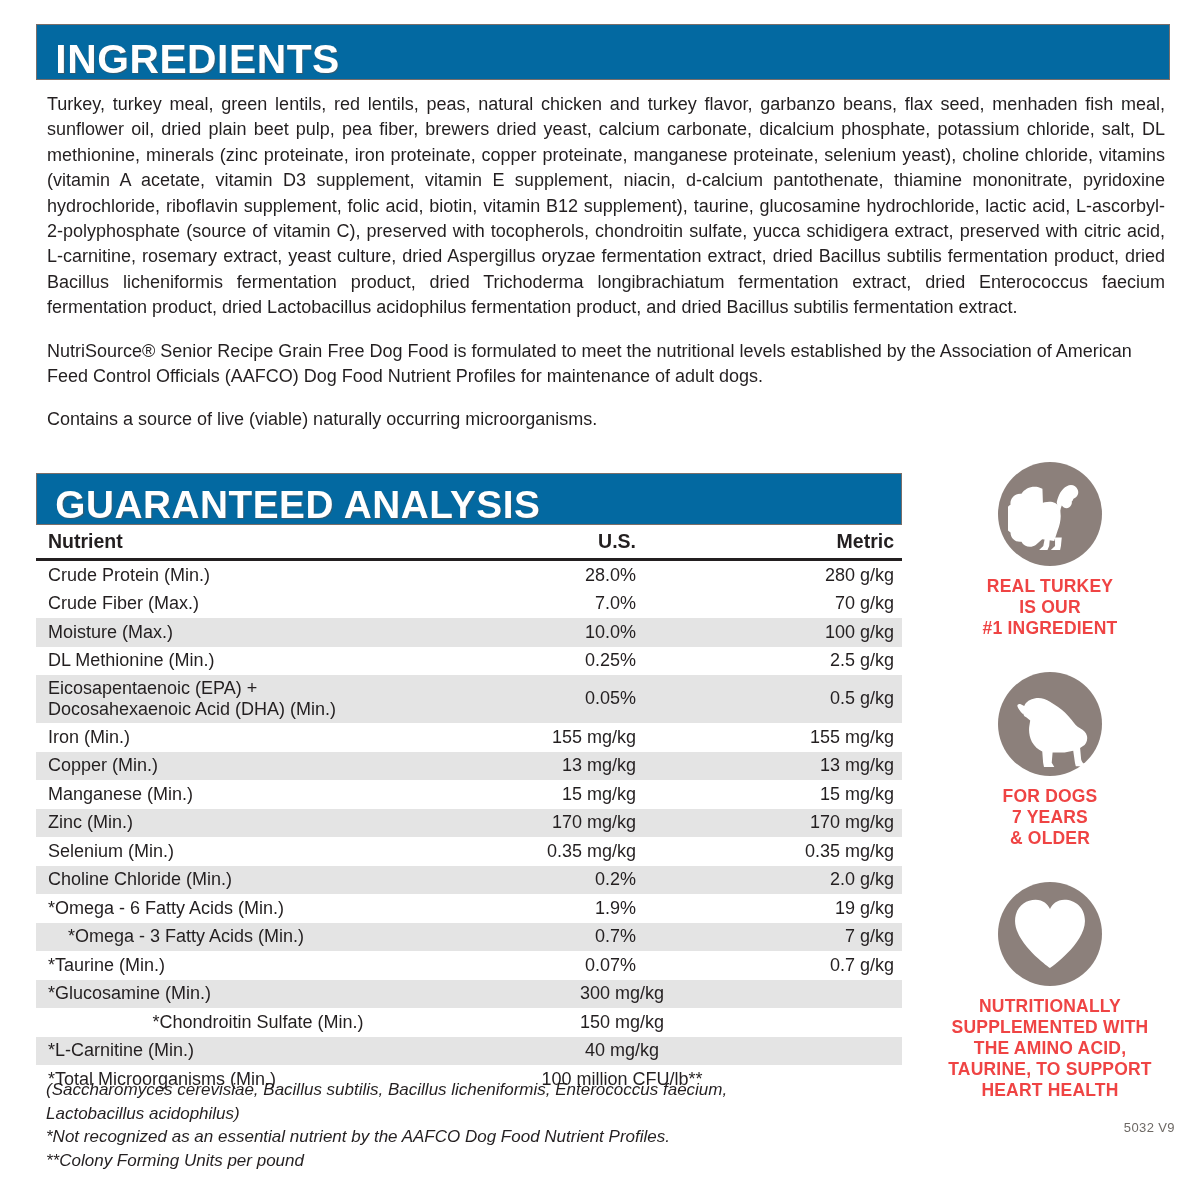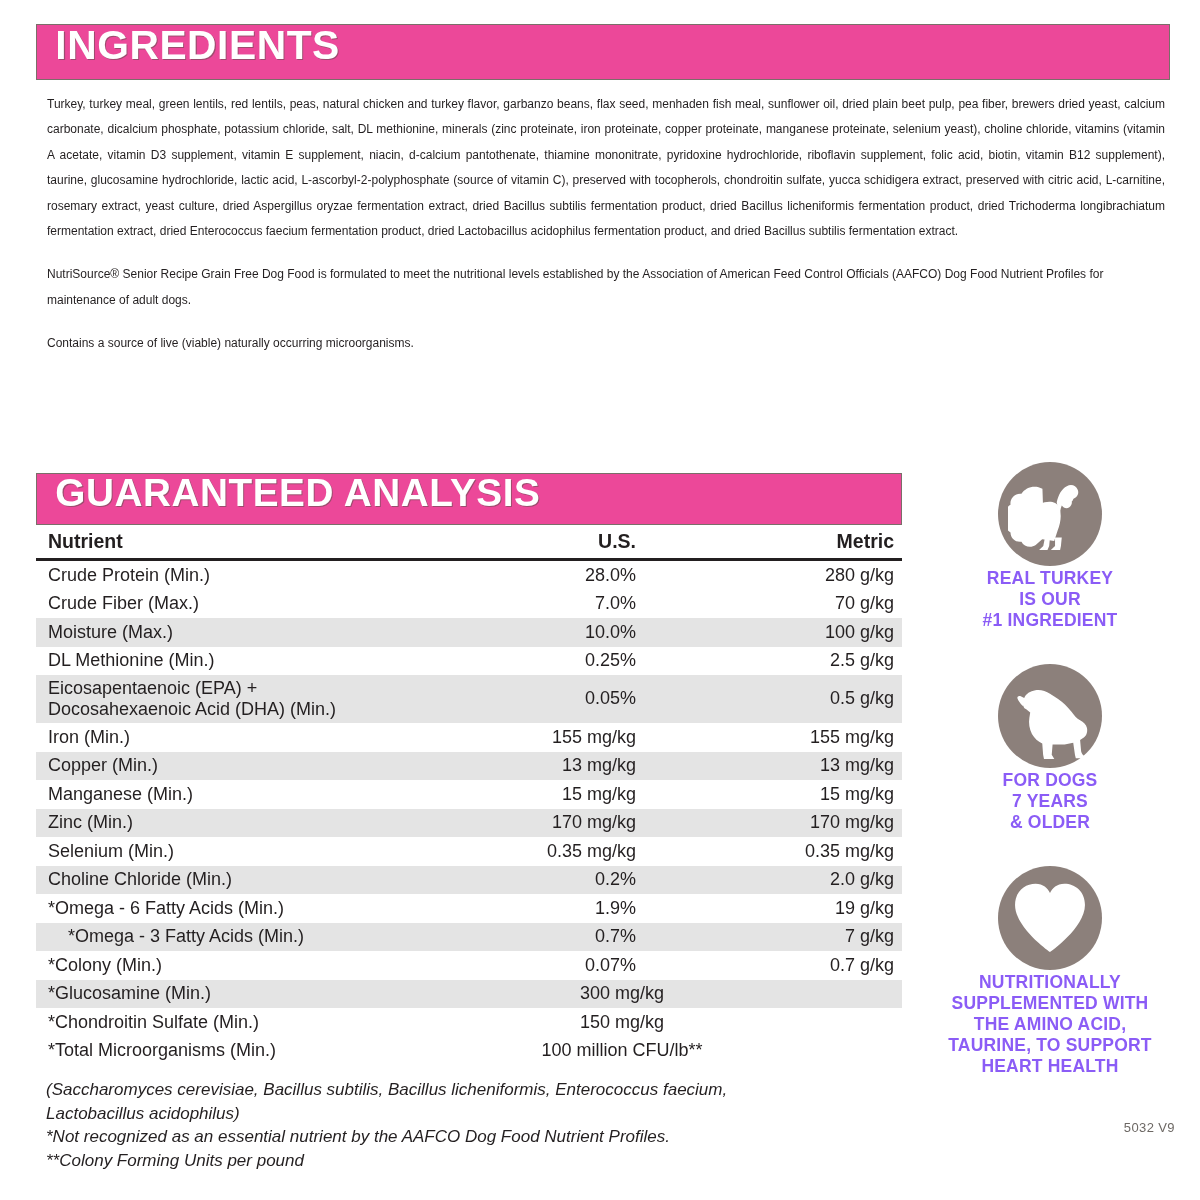--- a/index.html
+++ b/index.html
@@ -11,25 +11,25 @@
     height: 1200px;
     background: #ffffff;
     font-family: "Liberation Sans", sans-serif;
     color: #231f20;
     overflow: hidden;
     position: relative;
   }
 
   
   .section-bar {
-    background: #ec4899;
+    background: #0369a1;
     border: 1px solid #7a6e69;
     box-sizing: border-box;
     display: flex;
-    align-items: flex-start;
+    align-items: flex-end;
   }
   .section-bar .bar-title {
     font-family: "Liberation Sans", sans-serif;
     font-weight: bold;
     color: #ffffff;
     letter-spacing: 0.5px;
     text-shadow: 1px 1px 0 rgba(90,80,75,0.55);
     font-size: 40px;
     line-height: 1;
     padding-left: 18px;
@@ -47,21 +47,21 @@
 
   
   #ingredients-body {
     position: absolute;
     left: 47px;
     top: 92px;
     width: 1118px;
   }
   #ingredients-body p {
     margin: 0;
-    font-size: 12px;
+    font-size: 18px;
     line-height: 25.4px;
     color: #231f20;
   }
   #ingredients-list {
     text-align: justify;
     text-align-last: left;
   }
   .spaced-para {
     margin-top: 18px !important;
   }
@@ -137,25 +137,25 @@
     width: 104px;
     height: 104px;
     margin: 0 auto;
     border-radius: 50%;
     background: #8c807b;
     display: flex;
     align-items: center;
     justify-content: center;
   }
   .badge-caption {
-    margin-top: 2px;
+    margin-top: 10px;
     font-size: 17.5px;
     font-weight: bold;
     line-height: 21px;
-    color: #8b5cf6;
+    color: #ef4444;
     letter-spacing: 0.2px;
     white-space: pre-line;
   }
   #badge-turkey  { margin-top: 0; }
   #badge-dog     { margin-top: 33px; }
   #badge-heart   { margin-top: 33px; }
 
   #product-code {
     position: absolute;
     left: 920px;
@@ -259,31 +259,35 @@
           <td class="c-nutrient" style="white-space: pre-line;">*Omega - 6 Fatty Acids (Min.)</td>
           <td class="c-us">1.9%</td>
           <td class="c-metric">19 g/kg</td>
         </tr>
         <tr class="shaded">
           <td class="c-nutrient" style="white-space: pre-line; padding-left: 32px;">*Omega - 3 Fatty Acids (Min.)</td>
           <td class="c-us">0.7%</td>
           <td class="c-metric">7 g/kg</td>
         </tr>
         <tr>
-          <td class="c-nutrient" style="white-space: pre-line;">*Colony (Min.)</td>
+          <td class="c-nutrient" style="white-space: pre-line;">*Taurine (Min.)</td>
           <td class="c-us">0.07%</td>
           <td class="c-metric">0.7 g/kg</td>
         </tr>
         <tr class="shaded">
           <td class="c-nutrient" style="white-space: pre-line;">*Glucosamine (Min.)</td>
           <td class="c-span" colspan="2">300 mg/kg</td>
         </tr>
         <tr>
-          <td class="c-nutrient" style="white-space: pre-line;">*Chondroitin Sulfate (Min.)</td>
+          <td class="c-nutrient" style="white-space: pre-line; text-align: center;">*Chondroitin Sulfate (Min.)</td>
           <td class="c-span" colspan="2">150 mg/kg</td>
+        </tr>
+        <tr class="shaded">
+          <td class="c-nutrient" style="white-space: pre-line;">*L-Carnitine (Min.)</td>
+          <td class="c-span" colspan="2">40 mg/kg</td>
         </tr>
         <tr>
           <td class="c-nutrient" style="white-space: pre-line;">*Total Microorganisms (Min.)</td>
           <td class="c-span" colspan="2">100 million CFU/lb**</td>
         </tr>
       </tbody>
   </table>
 </div>
 
 <div id="ga-notes">

